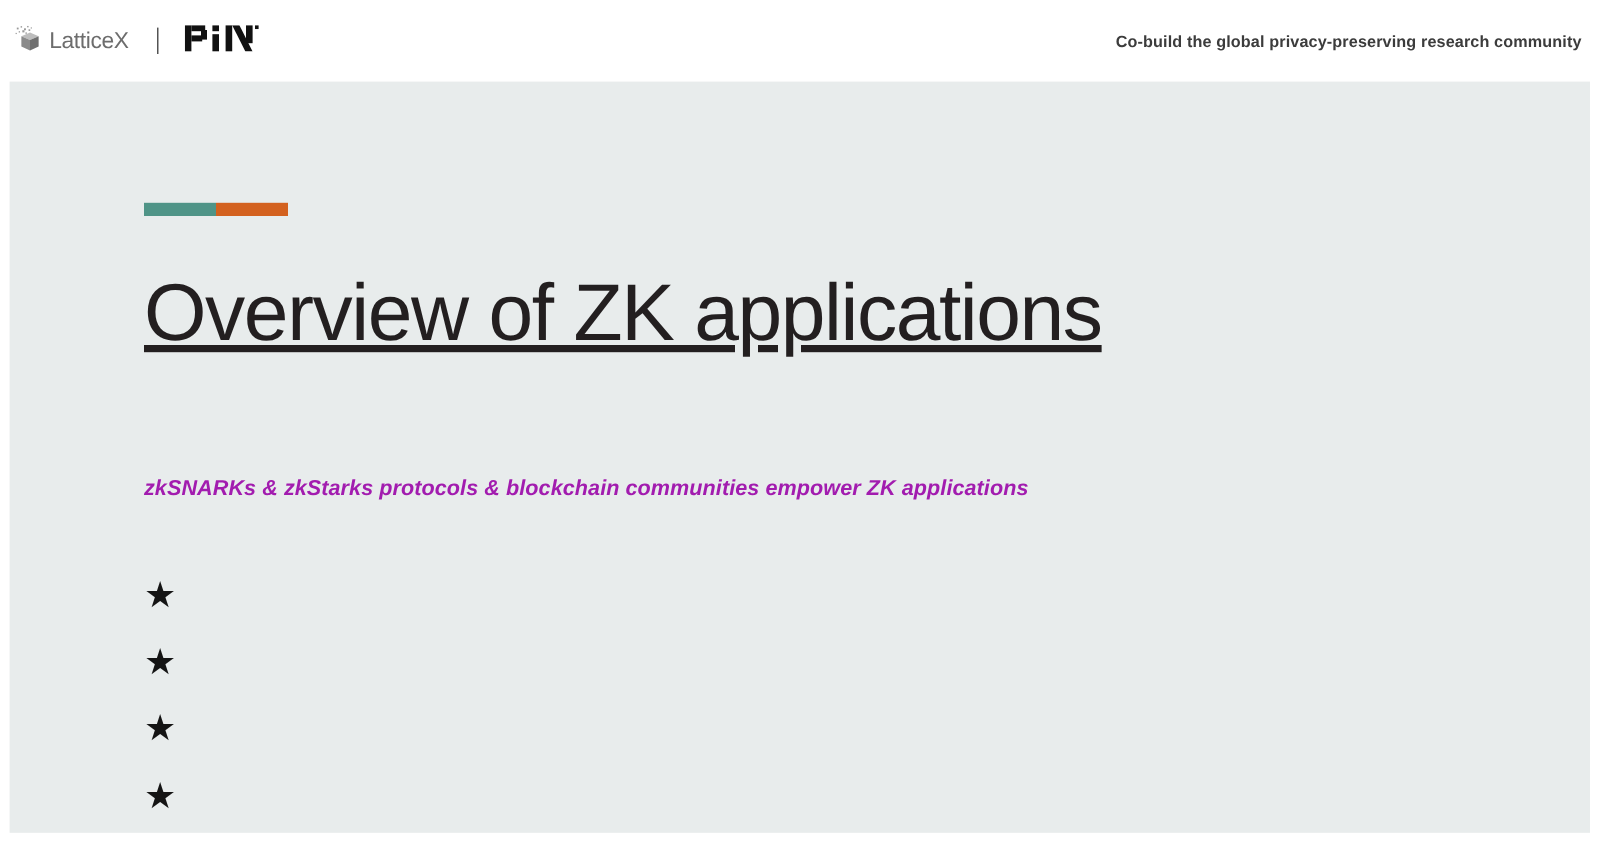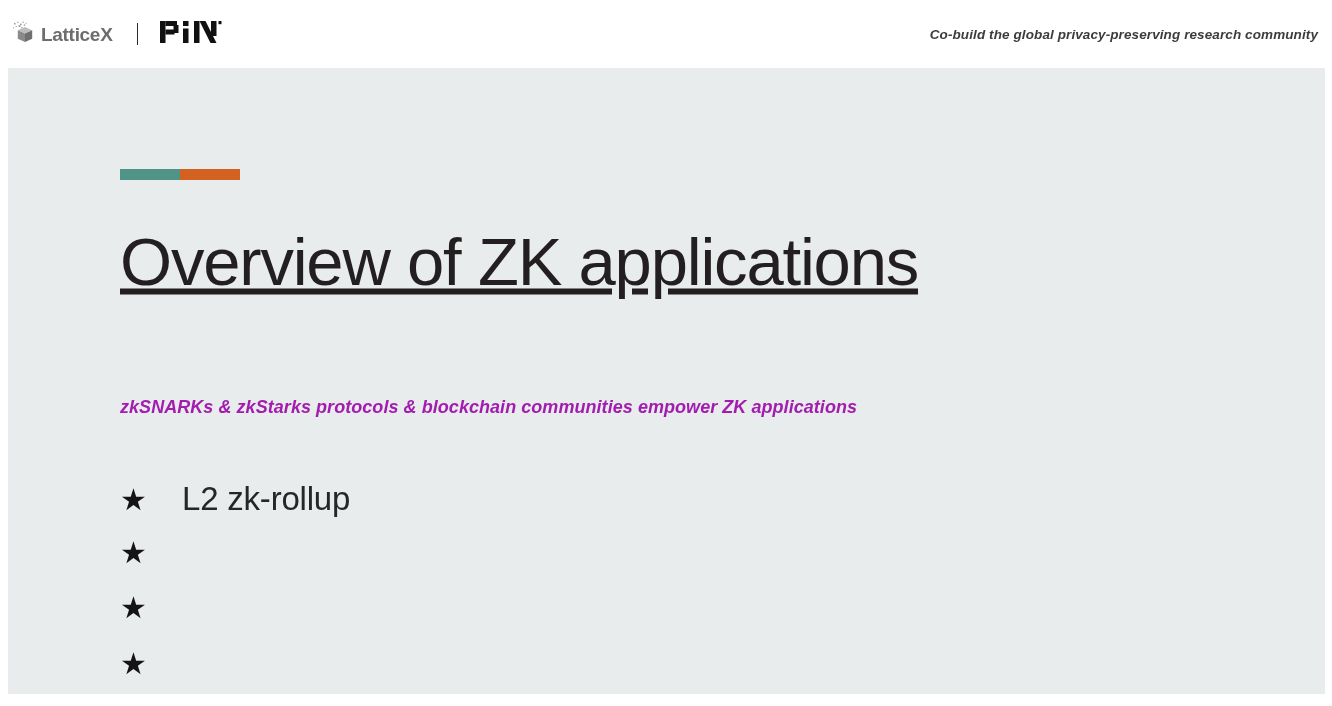--- a/index.html
+++ b/index.html
@@ -39,41 +39,40 @@
     align-items: center;
     gap: 3px;
   }
   .cube-icon {
     width: 26px;
     height: 26px;
     display: block;
   }
   .lattice-word {
     font-size: 19px;
-    font-weight: bold;
+    font-weight: normal;
     letter-spacing: -0.3px;
     color: #6d6d6d;
     line-height: 1;
     white-space: nowrap;
   }
   .brand-divider {
     width: 1px;
     height: 22px;
     background: #2a2a2a;
     margin: 0 22px 0 24px;
     flex: 0 0 auto;
   }
   .pin-logo {
     display: block;
   }
   .tagline {
     margin-left: auto;
     font-size: 13.5px;
     font-weight: bold;
-    font-style: italic;
     color: #3c3c3c;
     white-space: nowrap;
     letter-spacing: 0.1px;
   }
 
   
   .slide {
     position: absolute;
     left: 8px;
     top: 68px;
@@ -235,21 +234,20 @@
       <div class="seg-orange"></div>
     </div>
 
     <h1 class="slide-title">Overview of ZK applications</h1>
 
     <p class="slide-subtitle">zkSNARKs &amp; zkStarks protocols &amp; blockchain communities empower ZK applications</p>
 
     <ul class="bullet-list">
       <li class="bullet-item">
         <span class="bullet-star">★</span>
-        <span class="bullet-text">L2 zk-rollup</span>
       </li>
       <li class="bullet-item">
         <span class="bullet-star">★</span>
       </li>
       <li class="bullet-item">
         <span class="bullet-star">★</span>
       </li>
       <li class="bullet-item">
         <span class="bullet-star">★</span>
       </li>

